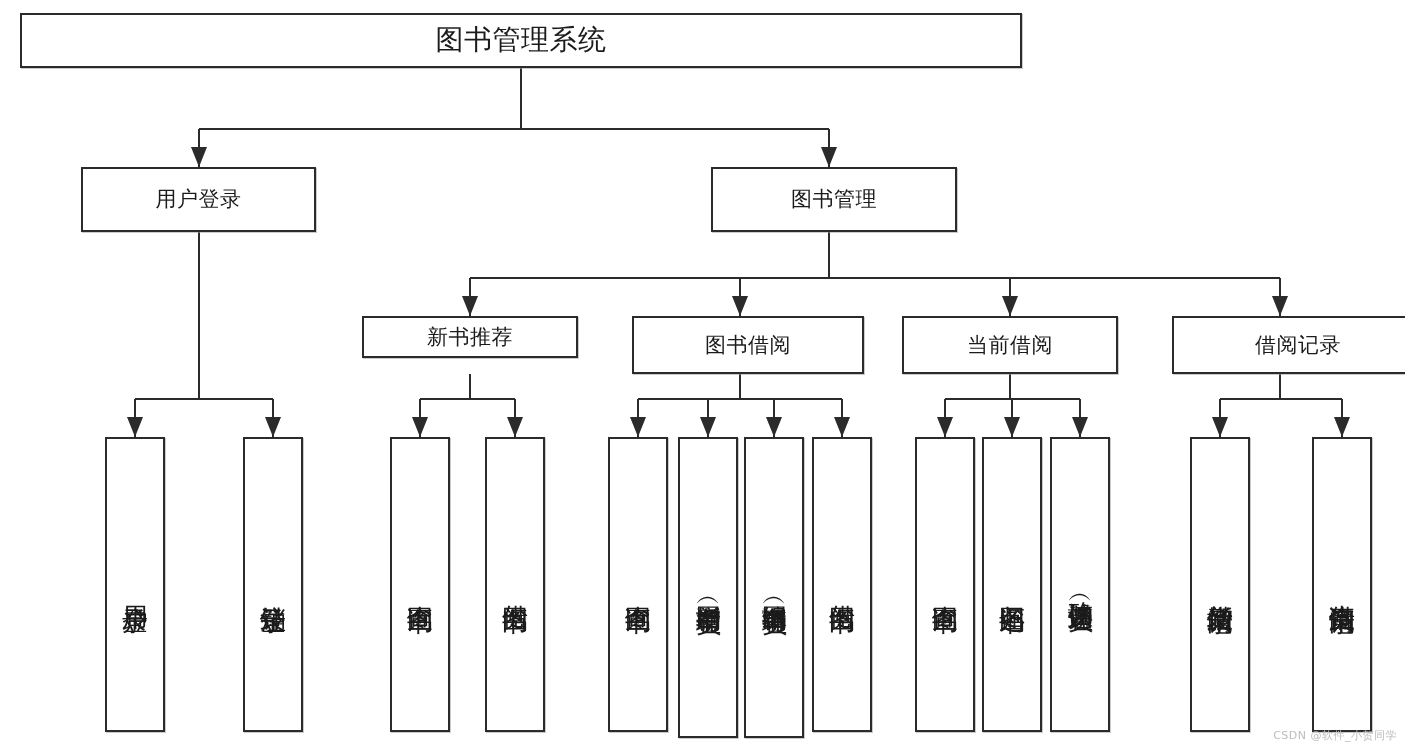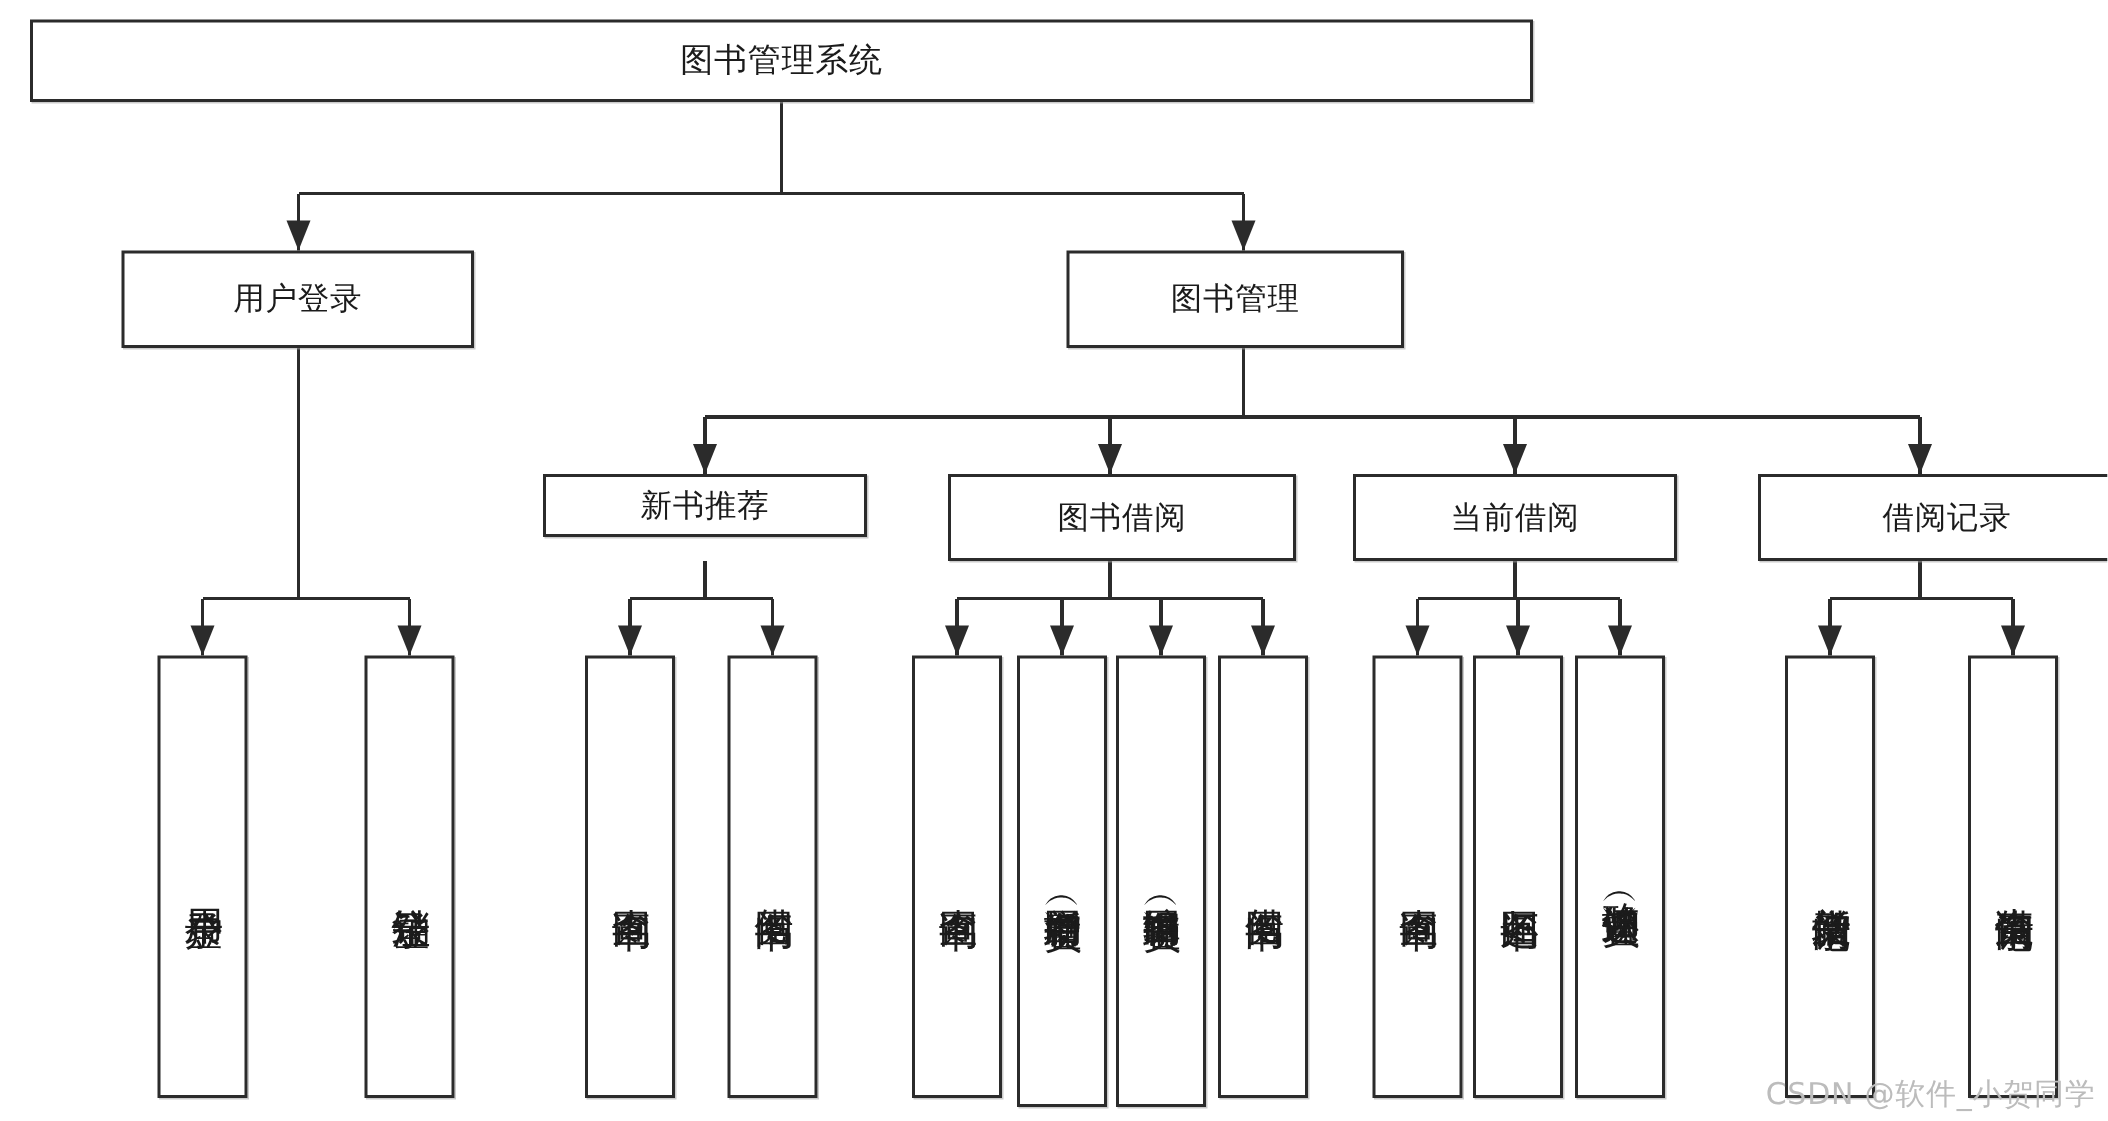--- a/index.html
+++ b/index.html
@@ -40,21 +40,21 @@
   }
   .node-label {
     display: block;
     line-height: 1.15;
   }
   .node.horizontal .node-label {
     font-size: 21px;
     letter-spacing: 0.5px;
   }
   .node.root .node-label {
-    font-size: 22px;
+    font-size: 28px;
   }
   .node.vertical {
     align-items: center;
     justify-content: center;
     padding-top: 4px;
   }
   .node.vertical .node-label {
     writing-mode: vertical-rl;
     text-orientation: upright;
     font-size: 26px;
@@ -62,21 +62,21 @@
     letter-spacing: 1px;
     white-space: nowrap;
   }
   .node.vertical.tall .node-label {
     font-size: 25px;
   }
   #watermark {
     position: absolute;
     right: 8px;
     bottom: 4px;
-    font-size: 20px;
+    font-size: 11px;
     color: #bcbcbc;
     letter-spacing: 0.5px;
     white-space: nowrap;
     user-select: none;
   }
 </style>
 </head>
 <body>
 
 <div id="diagram-root">
@@ -136,21 +136,21 @@
       <polygon points="1334,417 1350,417 1342,437" fill="#2b2b2b"></polygon>
     </svg>
 
   <div id="nodes-layer">
       <div class="node horizontal root" style="left: 20px; top: 13px; width: 1002px; height: 55px;">
         <span class="node-label">图书管理系统</span>
       </div>
       <div class="node horizontal" style="left: 81px; top: 167px; width: 235px; height: 65px;">
         <span class="node-label">用户登录</span>
       </div>
-      <div class="node horizontal" style="left: 711px; top: 167px; width: 225px; height: 65px;">
+      <div class="node horizontal" style="left: 711px; top: 167px; width: 246px; height: 65px;">
         <span class="node-label">图书管理</span>
       </div>
       <div class="node horizontal" style="left: 362px; top: 316px; width: 216px; height: 42px;">
         <span class="node-label">新书推荐</span>
       </div>
       <div class="node horizontal" style="left: 632px; top: 316px; width: 232px; height: 58px;">
         <span class="node-label">图书借阅</span>
       </div>
       <div class="node horizontal" style="left: 902px; top: 316px; width: 216px; height: 58px; text-align: center;">
         <span class="node-label">当前借阅</span>

